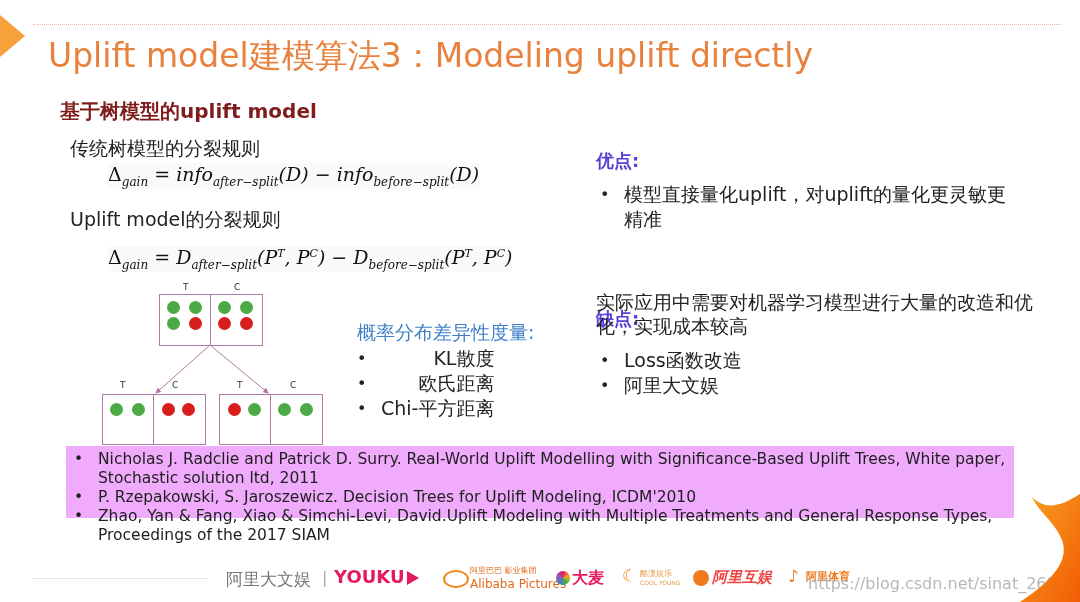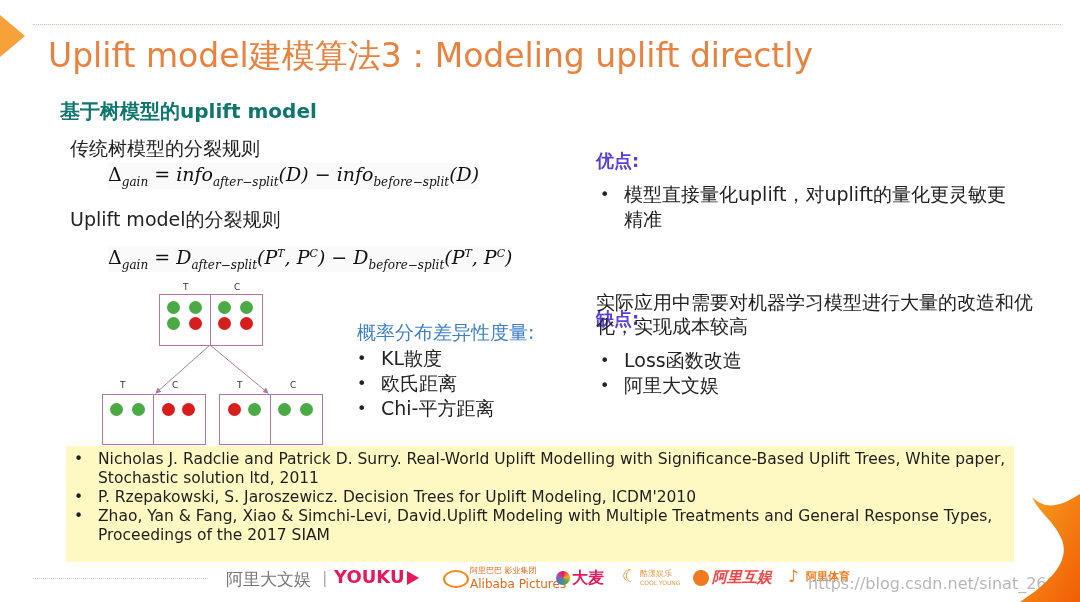--- a/index.html
+++ b/index.html
@@ -1,37 +1,37 @@
 <!DOCTYPE html>
 <html><head>
 <meta charset="utf-8">
 <style>
   html, body { margin:0; padding:0; }
   body { width:1080px; height:602px; position:relative; overflow:hidden; background:#ffffff; font-family:"DejaVu Sans", sans-serif; color:#222; }
   .abs { position:absolute; }
   .corner-tri { left:0; top:15px; width:0; height:0; border-top:21px solid transparent; border-bottom:21px solid transparent; border-left:25px solid #f7a13b; }
   .top-rule { left:33px; top:24px; width:1028px; border-top:1px dotted #e8b9a8; }
   .title { left:48px; top:34px; font-size:33px; color:#e8823e; white-space:nowrap; letter-spacing:0px; }
-  .subtitle { left:60px; top:98px; font-size:20px; font-weight:bold; color:#0f766e; }
+  .subtitle { left:60px; top:98px; font-size:20px; font-weight:bold; color:#7f1d1d; }
   .sec-label { font-size:19px; color:#222; white-space:nowrap; }
   .formula { font-family:"DejaVu Serif", serif; font-style:italic; font-size:19px; color:#111; white-space:nowrap; background:#fafafa; }
   .formula sub { font-size:12px; }
   .formula sup { font-size:11px; }
   .formula .up { font-style:normal; }
   .measure-title { left:357px; top:320px; font-size:19px; color:#3e7fc7; white-space:nowrap; }
   ul.blist { list-style:none; margin:0; padding:0; }
   ul.blist li { position:relative; padding-left:28px; font-size:19px; line-height:25px; color:#222; white-space:nowrap; }
   ul.blist li::before { content:"•"; position:absolute; left:4px; top:0; font-size:16px; }
   .pros-label { left:596px; top:149px; font-size:18px; font-weight:bold; color:#5a3fd6; }
   .pros-text { left:596px; top:182px; width:420px; }
   .pros-text li { white-space:normal !important; }
   .cons-label { left:596px; top:259px; font-size:18px; font-weight:bold; color:#5a3fd6;margin-top:48px; }
   .cons-para { left:596px; top:290px; width:440px; font-size:19px; line-height:24px; color:#222; }
   .cons-list { left:596px; top:348px; }
-  .refs { left:66px; top:446px; width:948px; height:116px; background:#fef9c3; }
+  .refs { left:66px; top:446px; width:948px; height:72px; background:#f0abfc; }
   .refs ul { list-style:none; margin:0; padding:4px 0 0 0; }
   .refs li { position:relative; padding-left:32px; font-size:15.5px; line-height:19px; color:#1e1e1e; }
   .refs li::before { content:"•"; position:absolute; left:8px; top:0; }
   .bottom-rule { left:33px; top:578px; width:175px; border-top:1px dotted #cfcfcf; }
   .footer { top:566px; font-size:14px; white-space:nowrap; }
   .orange-swoosh { right:0; bottom:0; width:80px; height:150px; }
   .watermark { left:808px; top:574px; font-size:16px; color:rgba(170,170,170,0.85); white-space:nowrap; }
   
   .tree-box { border:1px solid #b07aa8; position:absolute; background:#fff; }
   .dot { position:absolute; width:13px; height:13px; border-radius:50%; }
@@ -104,21 +104,21 @@
     <span class="dot r" style="left:8px; top:8px;"></span>
     <span class="dot g" style="left:28px; top:8px;"></span>
   </div>
   <div class="tree-box" style="left:270px; top:394px; width:51px; height:49px;">
     <span class="dot g" style="left:7px; top:8px;"></span>
     <span class="dot g" style="left:29px; top:8px;"></span>
   </div>
 </div>
 
 <div class="abs measure-title">概率分布差异性度量:</div>
-<ul class="abs blist" style="left:353px; top:346px;">
+<ul class="abs blist" style="left:353px; top:346px;text-align:right;">
   <li>KL散度</li>
   <li>欧氏距离</li>
   <li>Chi-平方距离</li>
 </ul>
 
 <div class="abs pros-label">优点:</div>
 <ul class="abs blist pros-text">
   <li>模型直接量化uplift，对uplift的量化更灵敏更精准</li>
 </ul>
 <div class="abs cons-label">缺点:</div>

